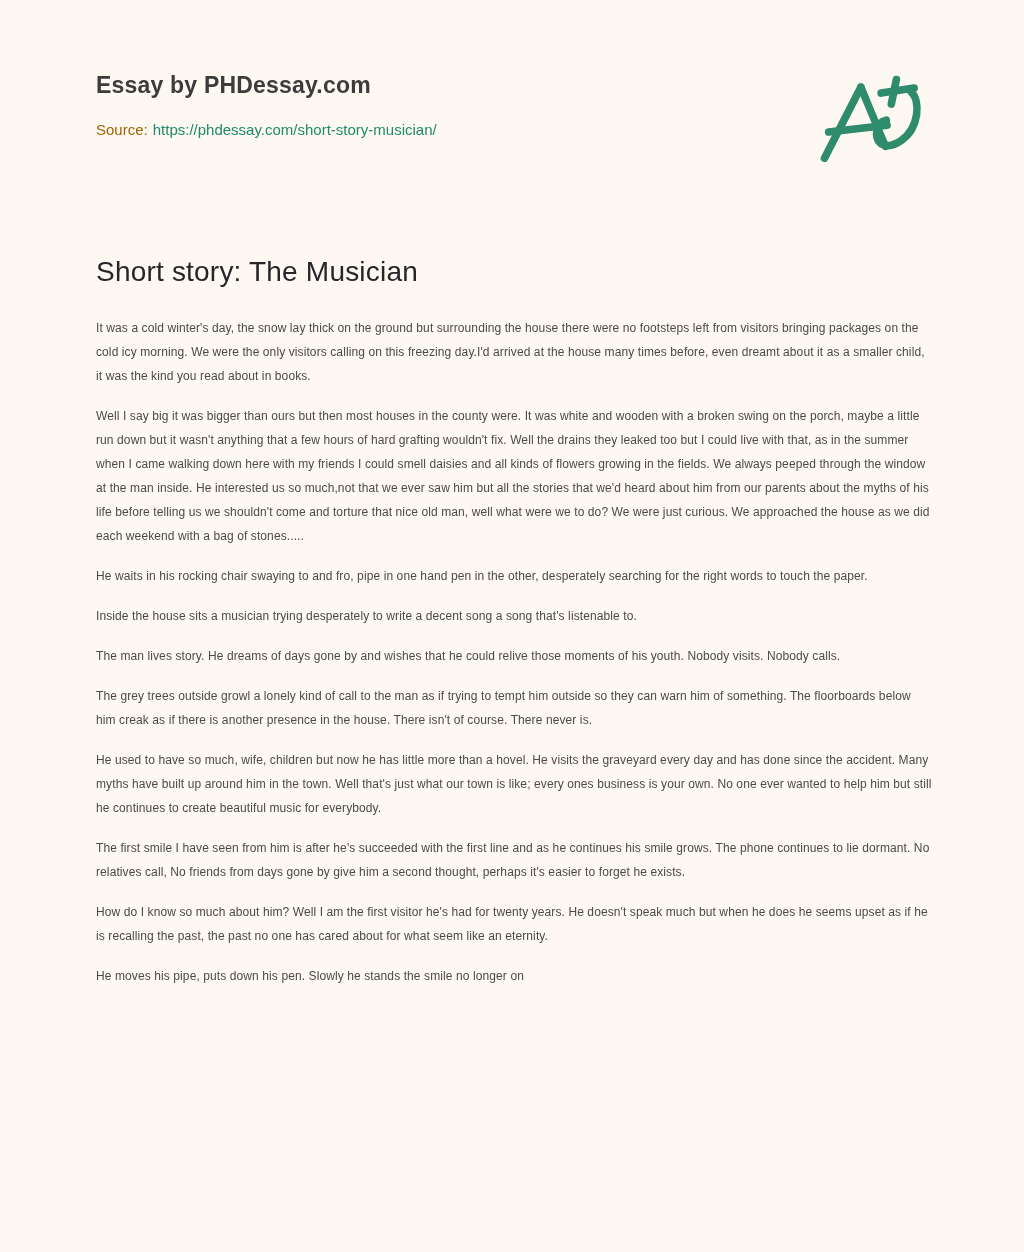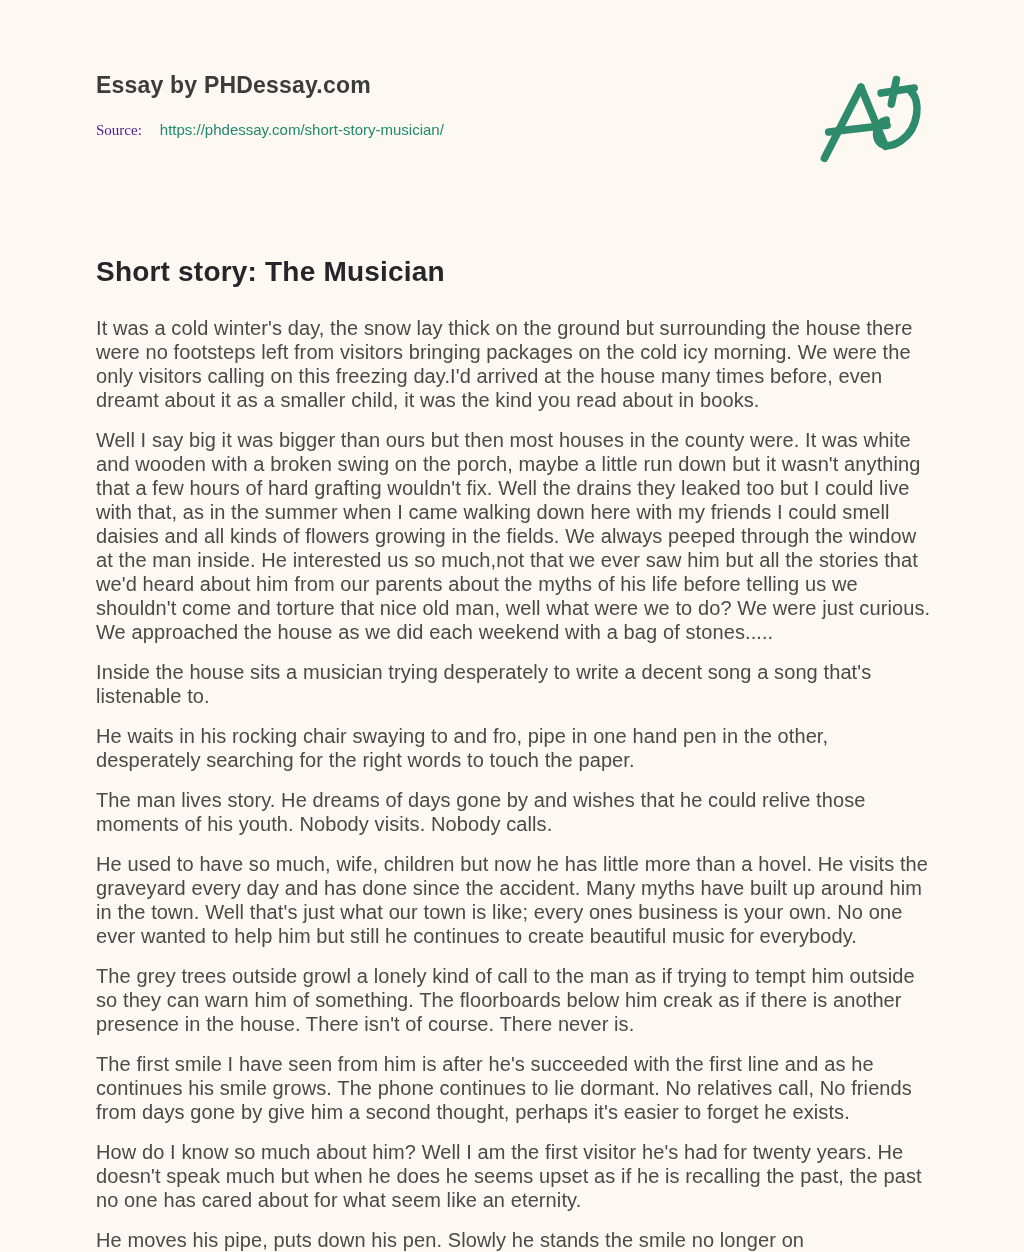--- a/index.html
+++ b/index.html
@@ -24,46 +24,46 @@
   .brand {
     font-size: 23px;
     font-weight: 700;
     color: #3c3c3c;
     letter-spacing: 0.2px;
   }
   .source-line {
     margin-top: 22px;
     font-size: 15px;
   }
-  .source-label { color: #4c1d95; font-family: Liberation Serif, serif; }
+  .source-label { color: #a16207; }
   .source-link {
     color: #1f8a6d;
     text-decoration: none;
-    margin-left: 18px;
+    margin-left: 5px;
   }
   .logo-box {
     width: 110px;
     height: 102px;
     margin-right: 2px;
     margin-top: -2px;
     flex-shrink: 0;
   }
   .essay-title {
     margin-top: 84px;
     font-size: 28px;
-    font-weight: 700;
+    font-weight: 400;
     color: #26262a;
     letter-spacing: 0.2px;
   }
   .essay-body {
     margin-top: 28px;
     width: 836px;
   }
   .essay-body p {
-    font-size: 20px;
+    font-size: 12px;
     line-height: 24px;
     color: #4a4a47;
     margin-bottom: 16px;
     letter-spacing: 0.1px;
   }
 </style>
 </head>
 <body>
 
 <div class="page">
@@ -88,23 +88,23 @@
         </g>
       </svg>
     </div>
   </div>
 
   <h2 class="essay-title">Short story: The Musician</h2>
 
   <div class="essay-body">
       <p>It was a cold winter's day, the snow lay thick on the ground but surrounding the house there were no footsteps left from visitors bringing packages on the cold icy morning. We were the only visitors calling on this freezing day.I'd arrived at the house many times before, even dreamt about it as a smaller child, it was the kind you read about in books.</p>
       <p>Well I say big it was bigger than ours but then most houses in the county were. It was white and wooden with a broken swing on the porch, maybe a little run down but it wasn't anything that a few hours of hard grafting wouldn't fix. Well the drains they leaked too but I could live with that, as in the summer when I came walking down here with my friends I could smell daisies and all kinds of flowers growing in the fields. We always peeped through the window at the man inside. He interested us so much,not that we ever saw him but all the stories that we'd heard about him from our parents about the myths of his life before telling us we shouldn't come and torture that nice old man, well what were we to do? We were just curious. We approached the house as we did each weekend with a bag of stones.....</p>
+      <p>He waits in his rocking chair swaying to and fro, pipe in one hand pen in the other, desperately searching for the right words to touch the paper.</p>
       <p>Inside the house sits a musician trying desperately to write a decent song a song that's listenable to.</p>
-      <p>He waits in his rocking chair swaying to and fro, pipe in one hand pen in the other, desperately searching for the right words to touch the paper.</p>
       <p>The man lives story. He dreams of days gone by and wishes that he could relive those moments of his youth. Nobody visits. Nobody calls.</p>
+      <p>The grey trees outside growl a lonely kind of call to the man as if trying to tempt him outside so they can warn him of something. The floorboards below him creak as if there is another presence in the house. There isn't of course. There never is.</p>
       <p>He used to have so much, wife, children but now he has little more than a hovel. He visits the graveyard every day and has done since the accident. Many myths have built up around him in the town. Well that's just what our town is like; every ones business is your own. No one ever wanted to help him but still he continues to create beautiful music for everybody.</p>
-      <p>The grey trees outside growl a lonely kind of call to the man as if trying to tempt him outside so they can warn him of something. The floorboards below him creak as if there is another presence in the house. There isn't of course. There never is.</p>
       <p>The first smile I have seen from him is after he's succeeded with the first line and as he continues his smile grows. The phone continues to lie dormant. No relatives call, No friends from days gone by give him a second thought, perhaps it's easier to forget he exists.</p>
       <p>How do I know so much about him? Well I am the first visitor he's had for twenty years. He doesn't speak much but when he does he seems upset as if he is recalling the past, the past no one has cared about for what seem like an eternity.</p>
       <p>He moves his pipe, puts down his pen. Slowly he stands the smile no longer on</p>
     </div>
 
 </div>
 
 </body></html>

